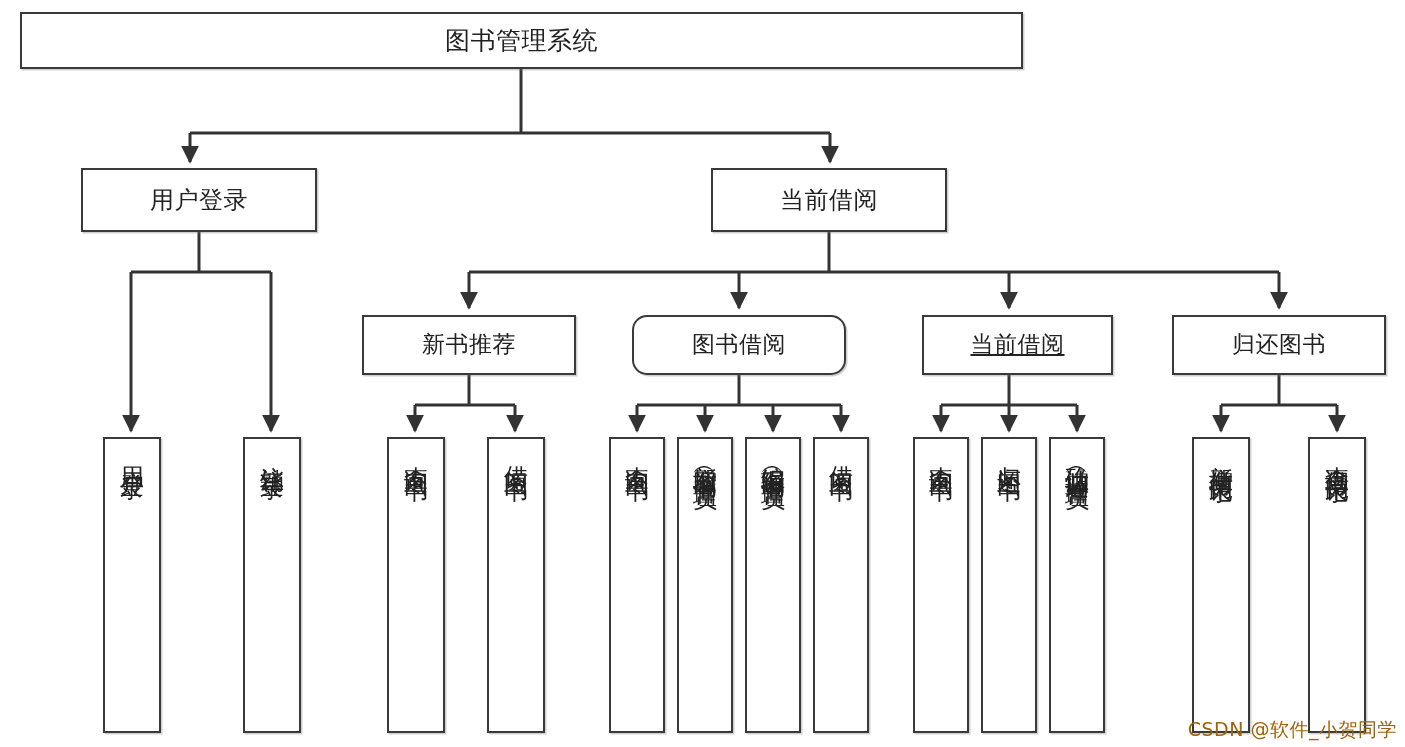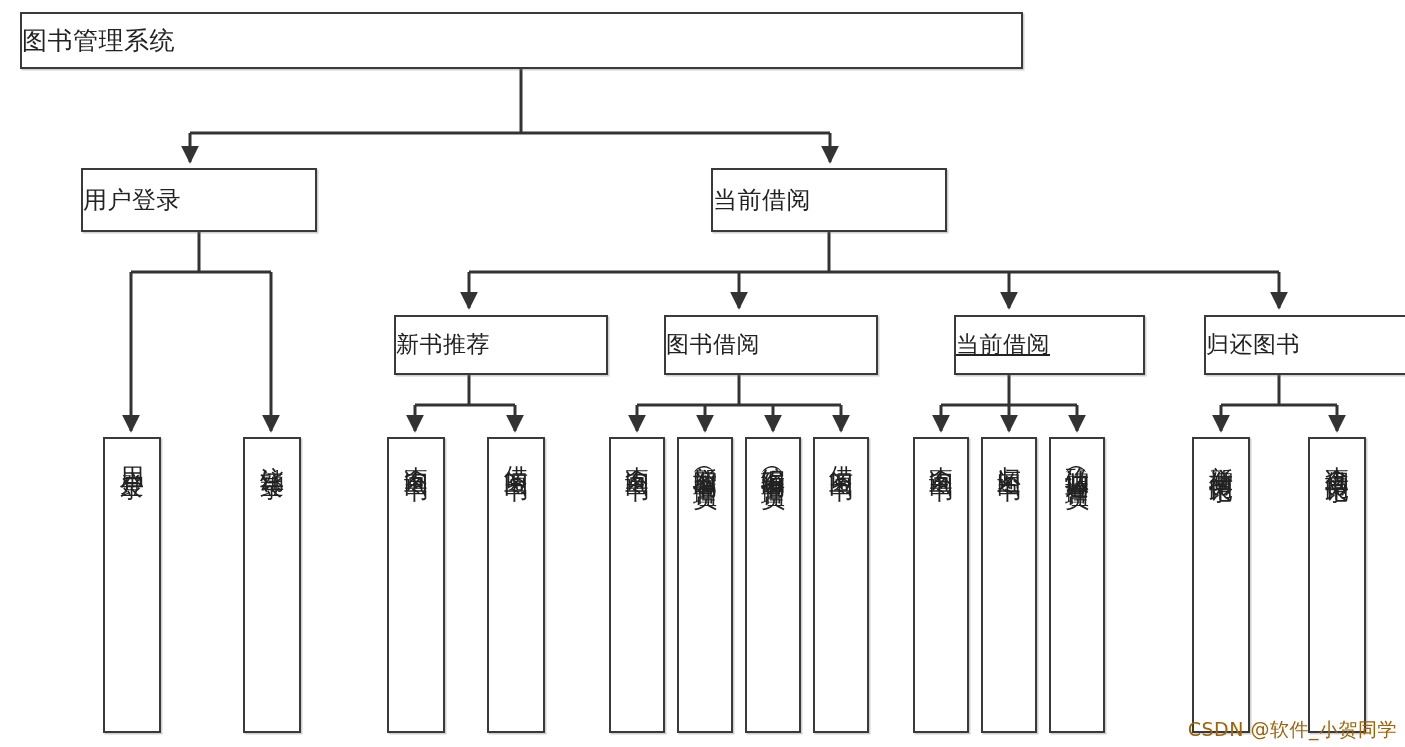--- a/index.html
+++ b/index.html
@@ -25,34 +25,35 @@
     height: 747px;
     pointer-events: none;
   }
   .node {
     position: absolute;
     box-sizing: border-box;
     background: #ffffff;
     border: 2.5px solid #3a3a3a;
     display: flex;
     align-items: center;
+    justify-content: center;
     color: #222222;
     box-shadow: 1.5px 1.5px 0 rgba(120,120,120,0.35);
   }
   .node .label {
     display: block;
     text-align: center;
     line-height: 1.18;
     letter-spacing: 0.5px;
   }
   
   .lvl1 { font-size: 25px; }
   
   .lvl2 { font-size: 24px; }
-  .lvl3 { font-size: 23px; margin-left: 32px; }
+  .lvl3 { font-size: 23px; }
   
   .leaf {
     align-items: flex-start;
     justify-content: center;
     padding-top: 8px;
   }
   .leaf .label {
     writing-mode: vertical-rl;
     text-orientation: upright;
     -webkit-text-orientation: upright;
@@ -137,21 +138,21 @@
   <div class="node lvl2" style="left:81px; top:168px; width:236px; height:64px;">
     <span class="label">用户登录</span>
   </div>
   <div class="node lvl2" style="left:711px; top:168px; width:236px; height:64px;">
     <span class="label">当前借阅</span>
   </div>
 
   <div class="node lvl3" style="left:362px; top:315px; width:214px; height:60px;">
     <span class="label">新书推荐</span>
   </div>
-  <div class="node lvl3" style="left:632px; top:315px; width:214px; height:60px;">
+  <div class="node lvl3" style="left:632px; top:315px; width:214px; height:60px;border-radius:15px;">
     <span class="label">图书借阅</span>
   </div>
   <div class="node lvl3" style="left:922px; top:315px; width:191px; height:60px;text-decoration:underline;">
     <span class="label">当前借阅</span>
   </div>
   <div class="node lvl3" style="left:1172px; top:315px; width:214px; height:60px;">
     <span class="label">归还图书</span>
   </div>
 
   <div class="node leaf" style="left:103px; top:437px; width:58px; height:296px;">

